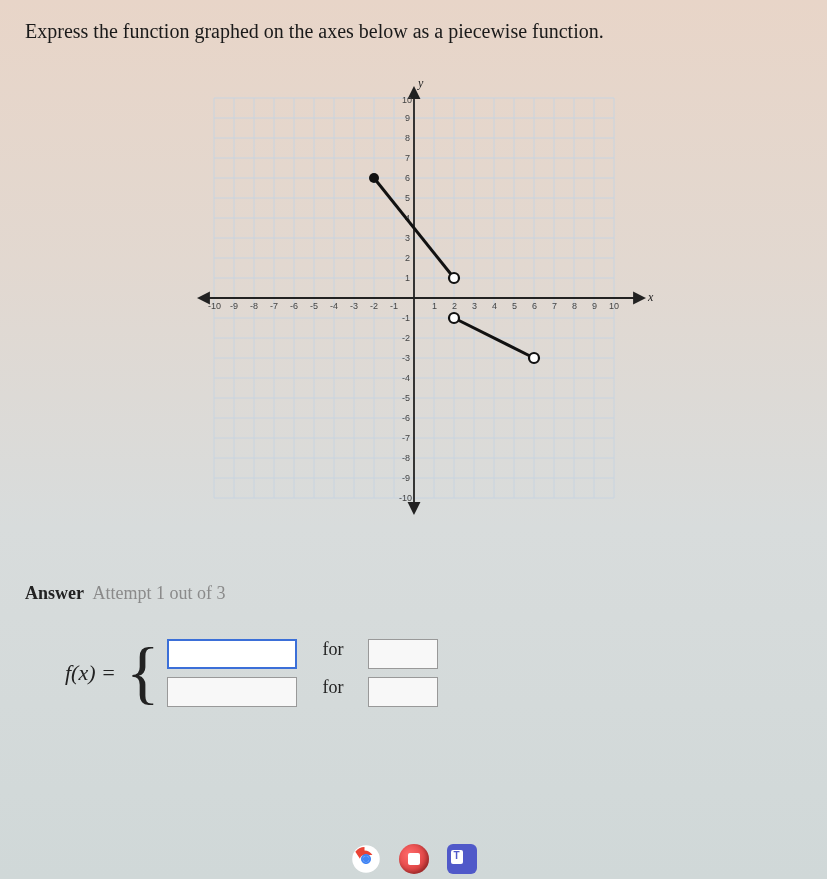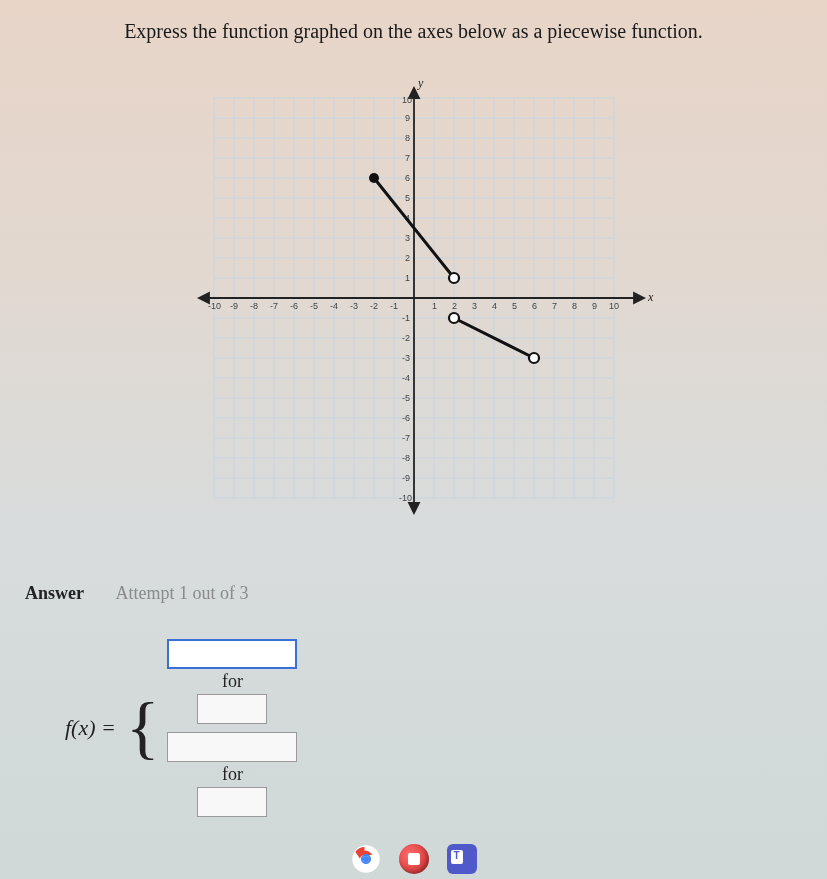--- a/index.html
+++ b/index.html
@@ -9,62 +9,61 @@
       width: 827px;
       height: 879px;
       padding: 20px 25px;
       position: relative;
     }
     .question-text {
       font-size: 20px;
       color: #1a1a1a;
       margin-bottom: 30px;
       font-weight: normal;
-      text-align: center;
     }
     .graph-container {
       display: flex;
       justify-content: center;
       margin: 20px 0 40px 0;
     }
     .graph-wrap {
       position: relative;
       width: 480px;
       height: 460px;
     }
     .answer-section {
       margin-top: 50px;
     }
     .answer-header {
       font-size: 18px;
       color: #222;
       margin-bottom: 35px;
     }
     .answer-header .bold { font-weight: bold; }
-    .answer-header .attempt { color: #8a8a8a; font-weight: normal; margin-left: 27px; }
+    .answer-header .attempt { color: #8a8a8a; font-weight: normal; margin-left: 4px; }
     .piecewise {
       display: flex;
       align-items: center;
       margin-left: 40px;
     }
     .fx-label {
       font-size: 22px;
       font-style: italic;
       color: #222;
       margin-right: 10px;
     }
     .brace {
       font-size: 70px;
       line-height: 60px;
       color: #222;
       margin-right: 8px;
       font-family: 'Times New Roman', serif;
     }
     .pieces { display: flex; flex-direction: column; gap: 8px; }
-    .piece-row { display: flex; align-items: center; gap: 2px; flex-direction: column; }
+    .piece-row { display: flex; align-items: flex-start; gap: 25px; }
     .input-box {
       border: 1px solid #999;
       background: #f8f8f8;
       height: 30px;
       padding: 2px 6px;
       font-size: 16px;
     }
     .input-box.active {
       border: 2px solid #3b6fd8;
       background: #fff;

